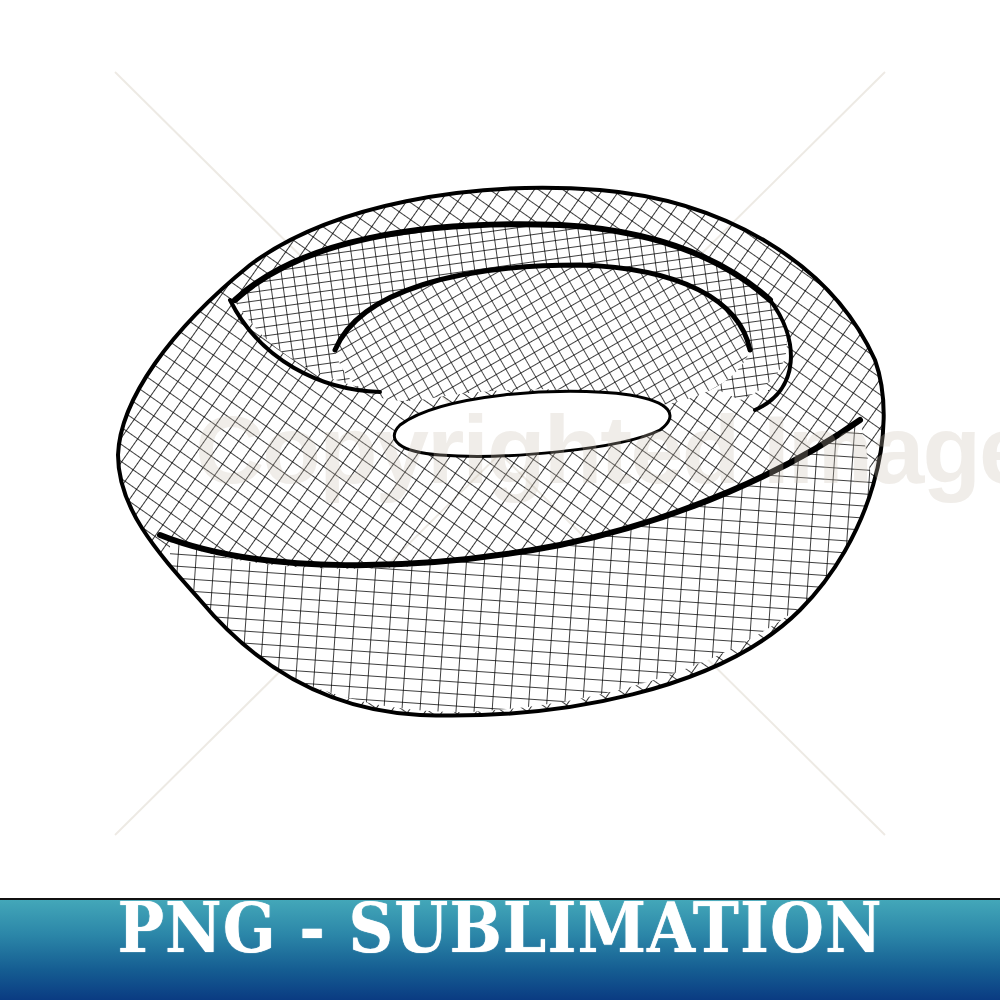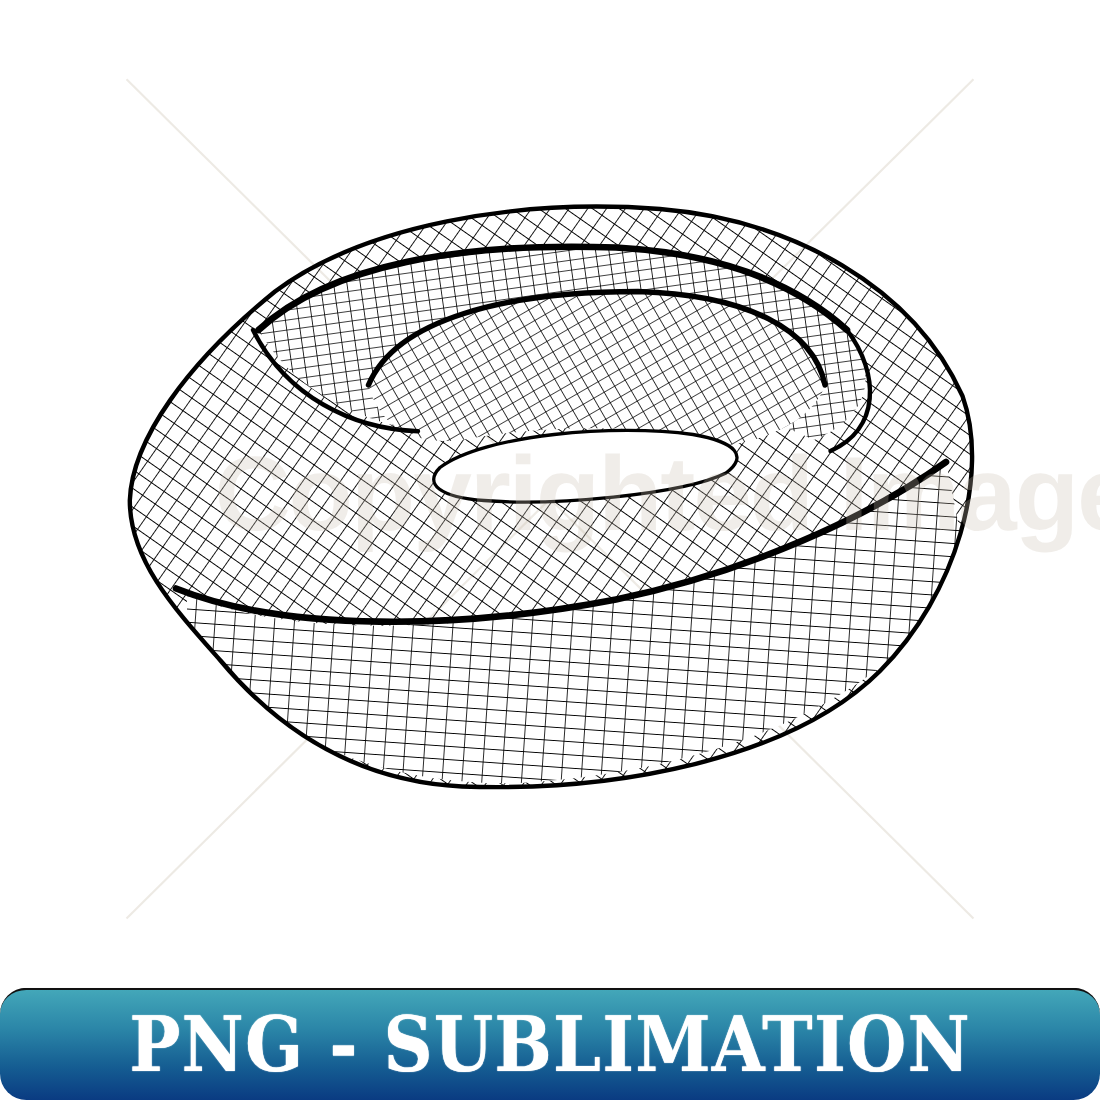--- a/index.html
+++ b/index.html
@@ -17,21 +17,21 @@
       position: absolute; left: 195px; top: 395px; width: 640px;
       font-family: "Liberation Sans", sans-serif; font-size: 96px; font-weight: bold;
       color: rgba(200, 190, 175, 0.28); white-space: nowrap; letter-spacing: -2px;
       pointer-events: none;
     }
     .banner {
       position: absolute; left: 0; top: 898px; width: 1000px; height: 102px;
       border-top: 2px solid #111111;
       box-sizing: border-box;
       background: linear-gradient(to bottom, #43a7b9 0%, #2b86a8 35%, #155d92 70%, #0a3b82 100%);
-      display: flex; align-items: center; justify-content: center; border-radius: 24px;
+      display: flex; justify-content: center;
     }
     .banner-text {
       color: #ffffff; font-family: "DejaVu Serif", serif; font-weight: bold;
       font-size: 62px; letter-spacing: 1px; line-height: 1;
       transform: scaleY(1.12);
       text-shadow: 0 0 1px #ffffff;
     }
   </style>
 </head>
 <body>

